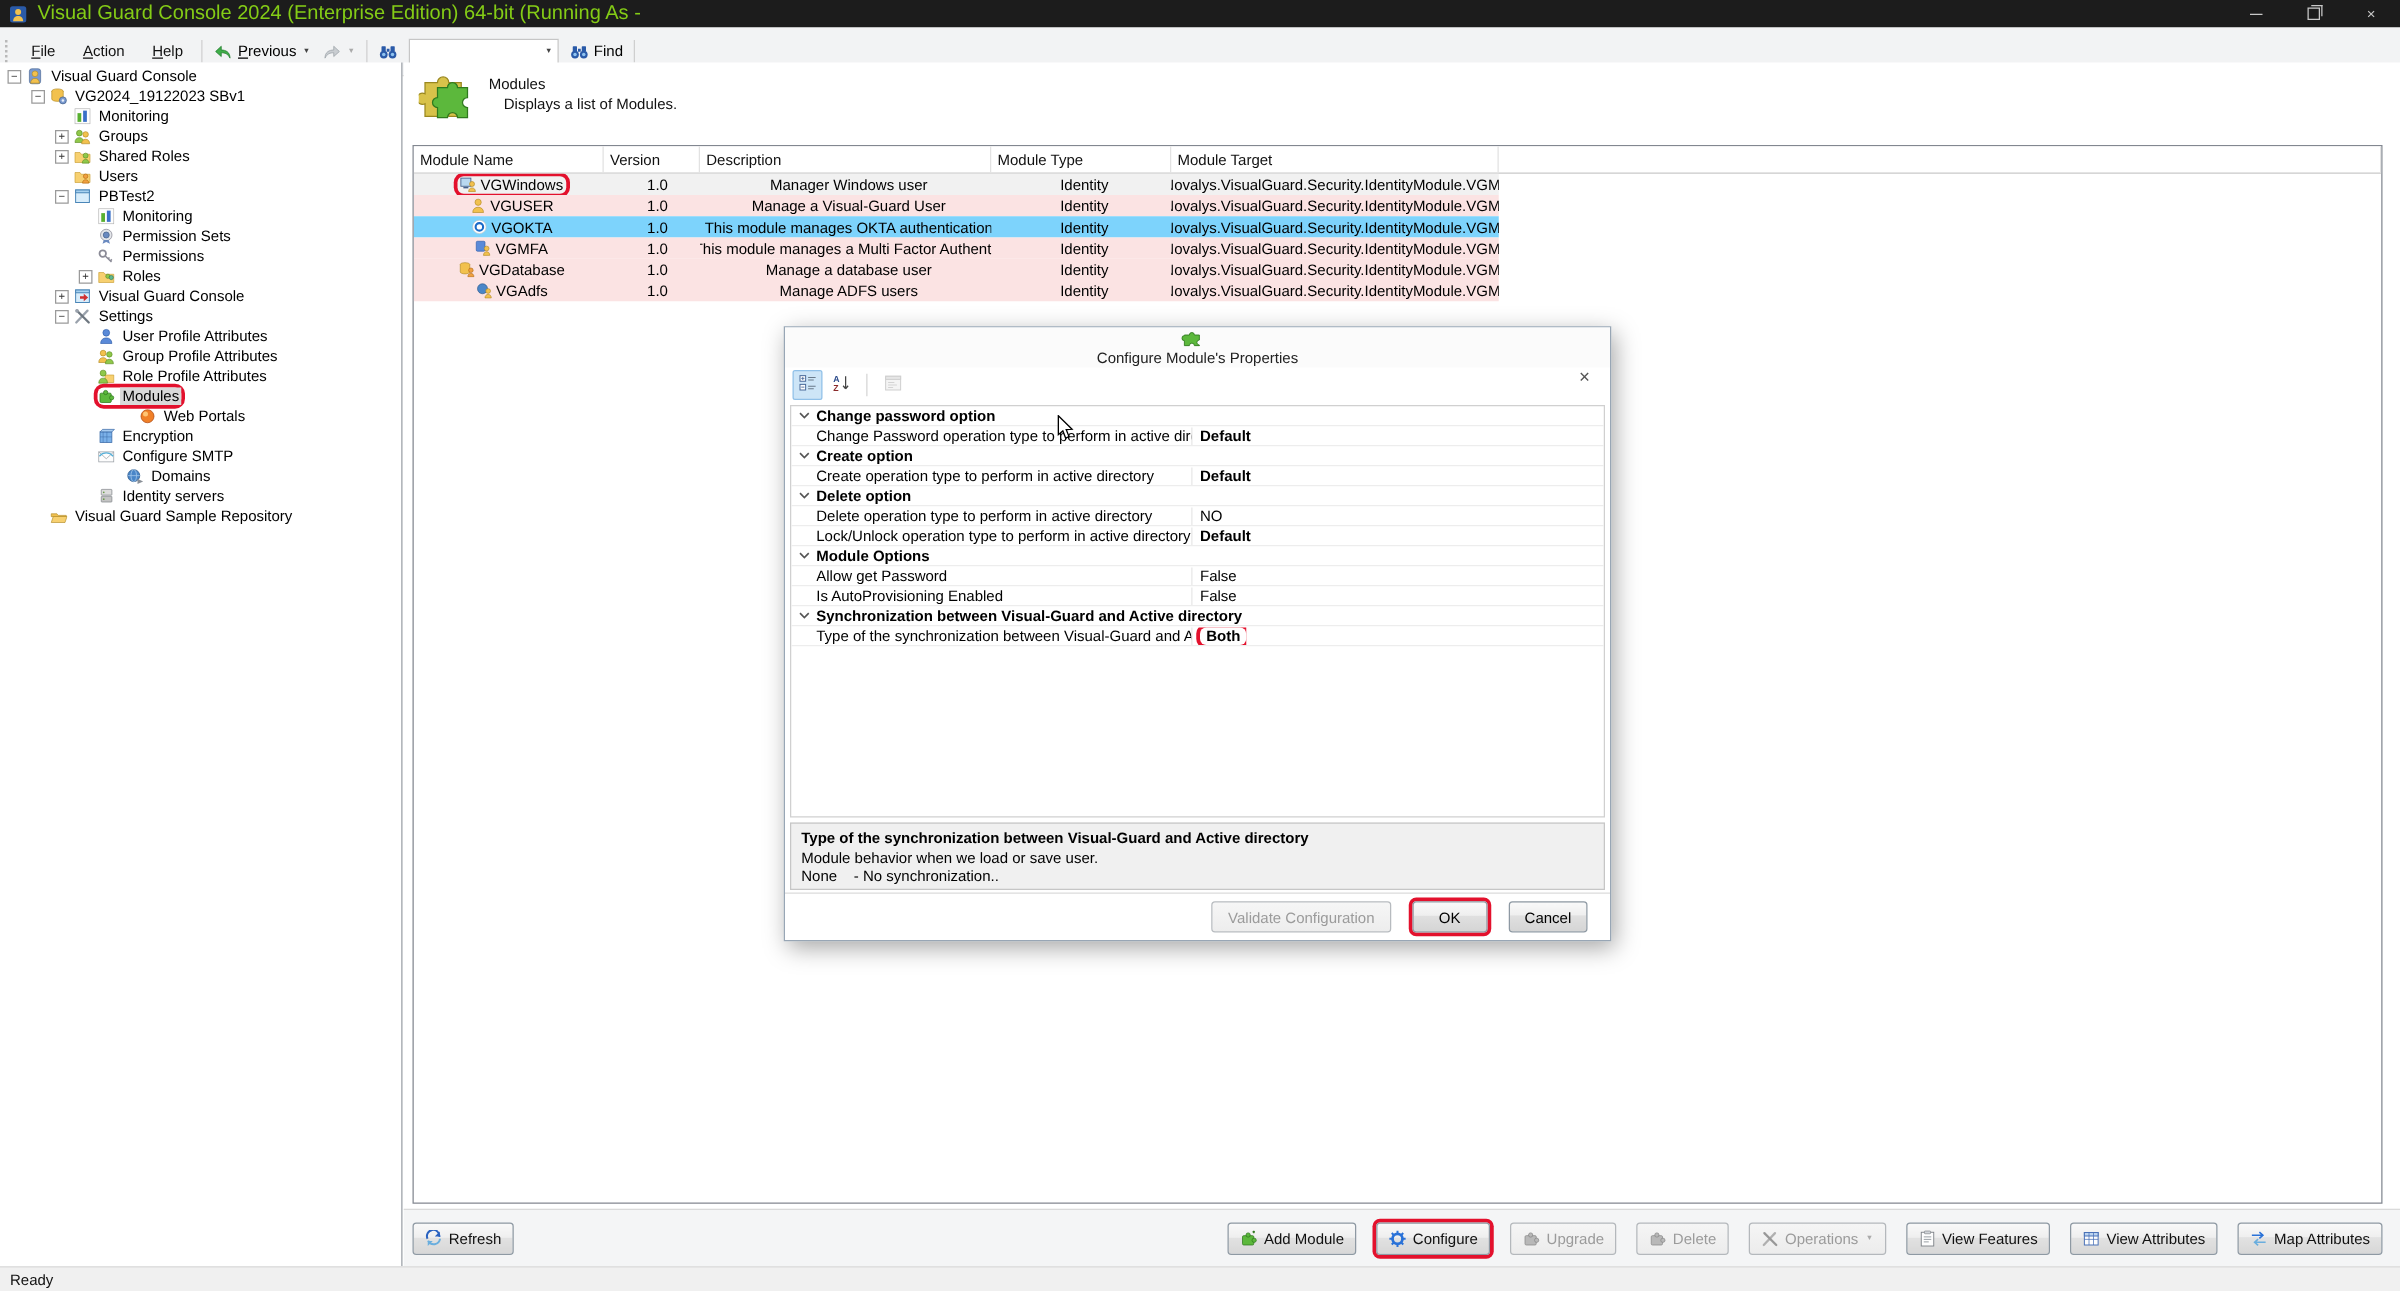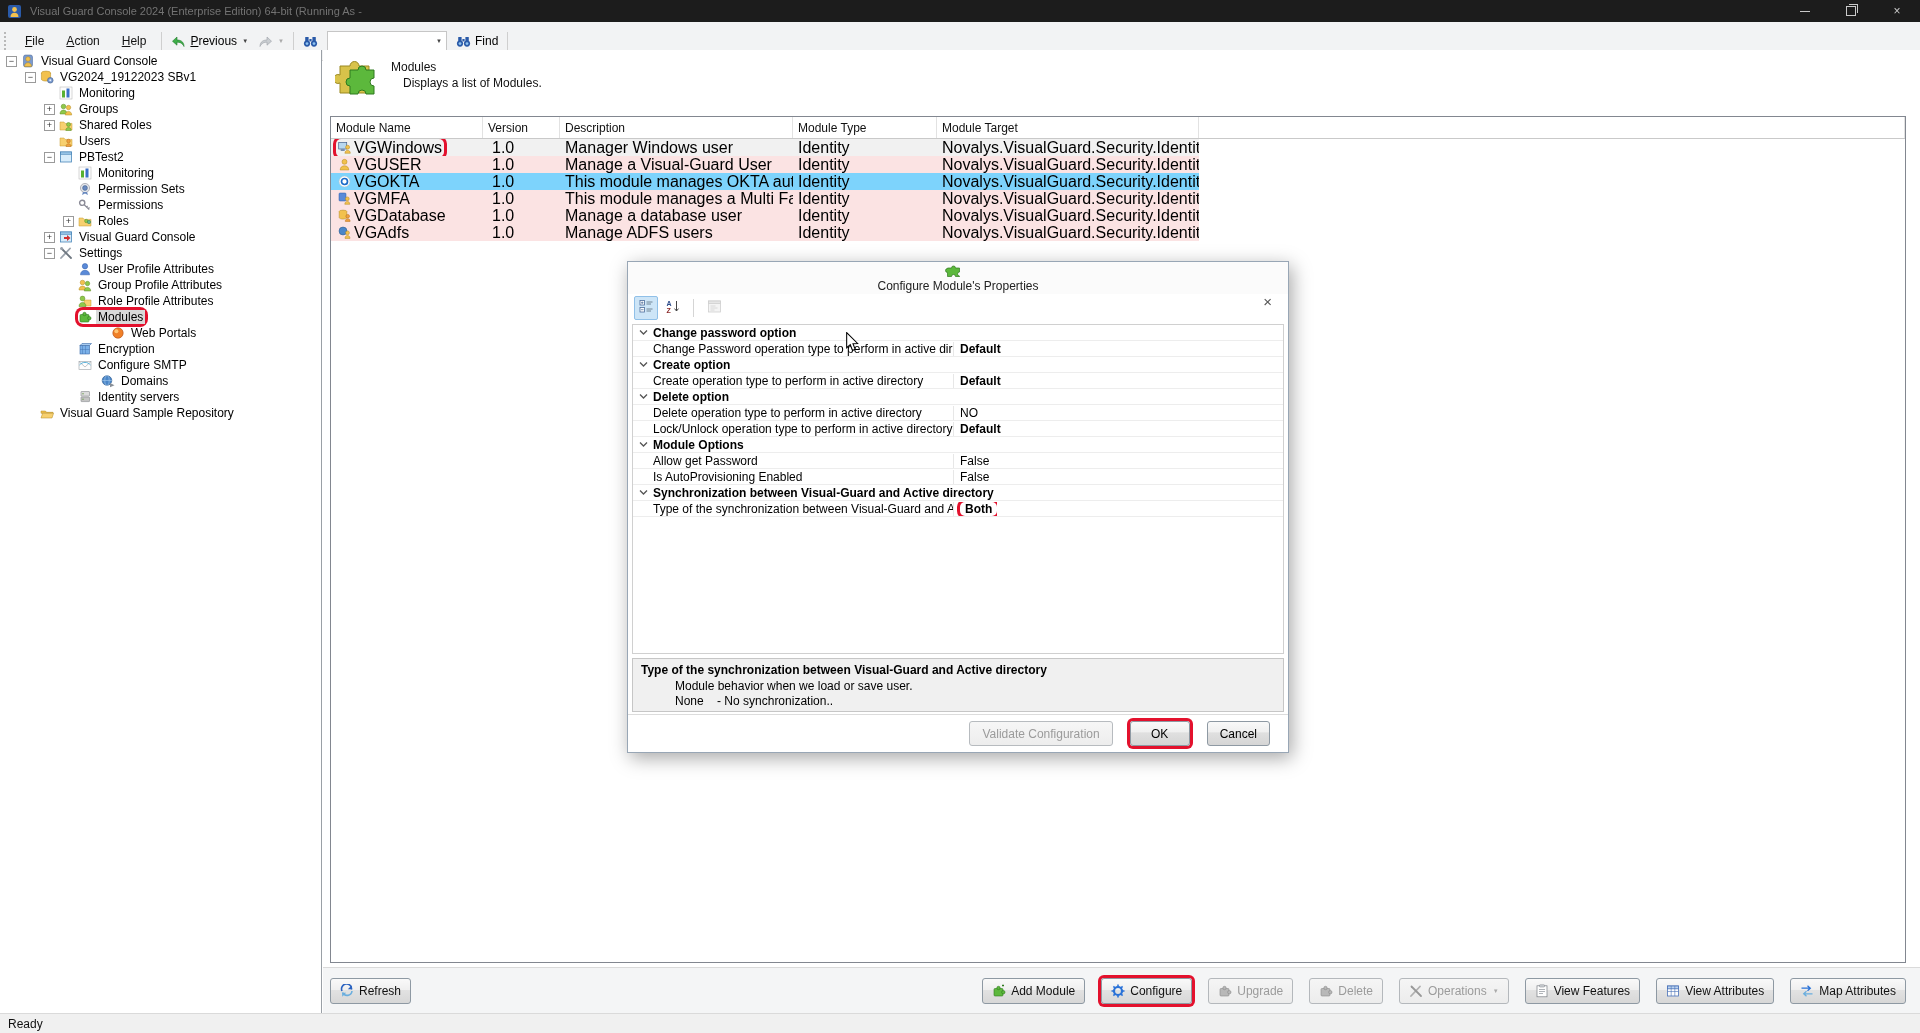--- a/index.html
+++ b/index.html
@@ -2,21 +2,21 @@
 <html><head>
 <meta charset="utf-8">
 <style>
   html,body{margin:0;padding:0;background:#3a3a3a;}
   #app{position:relative;width:1920px;height:1033px;background:#fff;overflow:hidden;
        font-family:"Liberation Sans",sans-serif;font-size:12px;color:#000;}
   
   .titlebar{position:absolute;left:0;top:0;width:1920px;height:22px;background:#1c1c1c;
             display:flex;align-items:center;color:#dcdcdc;}
   .titlebar .app-ic{width:15px;height:15px;margin:0 8px 0 7px;display:inline-flex;}
-  .titlebar .ttl{font-size:11px;color:#737373;white-space:nowrap;}
+  .titlebar .ttl{font-size:16px;color:#84cc16;white-space:nowrap;}
   .win-controls{margin-left:auto;display:flex;height:22px;}
   .win-btn{width:46px;height:22px;display:flex;align-items:center;justify-content:center;color:#c9c9c9;font-size:12px;}
   .glyph-min{width:10px;height:1px;background:#c9c9c9;display:inline-block;}
   .glyph-rst{width:8px;height:8px;border:1px solid #c9c9c9;display:inline-block;position:relative;}
   .glyph-rst:before{content:"";position:absolute;left:2px;top:-3px;width:8px;height:8px;border:1px solid #c9c9c9;border-left:none;border-bottom:none;}
   
   .toolbar{position:absolute;left:0;top:22px;width:1920px;height:39px;background:#f2f3f4;
            border-bottom:1px solid #d9d9d9;display:flex;align-items:center;padding-left:2px;box-sizing:border-box;}
   .grip{width:4px;height:18px;border-left:2px dotted #b9b9b9;margin:0 4px 0 2px;}
   .mi{display:inline-block;padding:3px 11px;font-size:12px;color:#111;}
@@ -49,21 +49,21 @@
   .ph-ic{width:42px;height:42px;}
   .ph-ic svg{width:100%;height:100%;}
   .ph-txt{margin-left:14px;padding-top:6px;}
   .ph-title{font-size:12px;color:#111;}
   .ph-sub{font-size:12px;color:#111;margin-left:12px;margin-top:2px;}
   
   .list-panel{position:absolute;left:7px;top:66px;right:14px;bottom:50px;border:1px solid #828790;background:#fff;overflow:hidden;}
   .lhead{display:grid;grid-template-columns:152px 77px 233px 144px 262px 1fr;height:21px;background:#fff;border-bottom:1px solid #c9c9c9;}
   .lhead .hc{display:flex;align-items:center;padding-left:5px;font-size:12px;color:#111;border-right:1px solid #e2e2e2;overflow:hidden;white-space:nowrap;}
   .lrow{display:grid;grid-template-columns:152px 77px 233px 144px 262px;width:868px;height:17px;}
-  .lrow .c{display:flex;align-items:center;padding-left:5px;font-size:16px;white-space:nowrap;overflow:hidden;}
+  .lrow .c{display:flex;align-items:center;padding-left:5px;font-size:12px;white-space:nowrap;overflow:hidden;justify-content:center;}
   .lrow .c.ver{padding-left:9px;}
   .ric{width:13px;height:13px;flex:none;display:inline-flex;margin-right:3px;}
   .rname{display:inline-flex;align-items:center;padding:0 2px;}
   
   .action-bar{position:absolute;left:0;right:0;bottom:0;height:46px;background:#f4f5f6;border-top:1px solid #dadada;
               display:flex;align-items:center;padding:0 14px 0 7px;box-sizing:border-box;}
   .btn{display:inline-flex;align-items:center;gap:5px;height:26px;padding:0 9px;border:1px solid #8e99a3;border-radius:3px;
        background:linear-gradient(#f9f9f9,#efefef 45%,#e2e2e2 46%,#d7d7d7);font-size:12px;color:#111;white-space:nowrap;}
   .btn.dis{color:#9b9b9b;border-color:#b4b8bc;background:linear-gradient(#f5f5f5,#ececec);}
   .bic{width:14px;height:14px;display:inline-flex;}
@@ -87,21 +87,21 @@
   .prow{height:16px;display:flex;align-items:center;border-bottom:1px solid #ededed;box-sizing:border-box;}
   .prow .gut{width:20px;flex:none;display:flex;align-items:center;justify-content:center;}
   .prow.cat{font-weight:bold;}
   .prow .pname{width:301px;flex:none;padding-right:4px;overflow:hidden;white-space:nowrap;border-right:1px solid #e7e7e7;box-sizing:border-box;}
   .prow .pval{padding-left:6px;white-space:nowrap;overflow:hidden;}
   .prow .pval.b{font-weight:bold;}
   .valring{display:inline-flex;padding:0 5px;}
   .dlg-desc{position:absolute;left:4px;top:396px;width:652px;height:54px;background:#f0f0f0;border:1px solid #c6c6c6;
             box-sizing:border-box;padding:4px 8px;line-height:1.3;}
   .dlg-desc .t{font-weight:bold;}
-  .dlg-desc .l{white-space:pre;margin-left:34px;}
+  .dlg-desc .l{white-space:pre;}
   .dlg-footer{position:absolute;left:0;bottom:0;width:100%;height:38px;border-top:1px solid #dcdcdc;
               display:flex;align-items:center;justify-content:flex-end;gap:17px;padding-right:18px;box-sizing:border-box;}
   .dbtn{min-width:60px;height:25px;display:inline-flex;align-items:center;justify-content:center;padding:0 12px;
         border:1px solid #8e99a3;border-radius:3px;background:linear-gradient(#f9f9f9,#efefef 45%,#e0e0e0 46%,#d5d5d5);font-size:12px;}
   .dbtn.dis{color:#9b9b9b;border-color:#b7bbbf;background:linear-gradient(#f6f6f6,#ededed);}
   .cursor{position:absolute;left:845px;top:332px;z-index:40;pointer-events:none;}
   .chev{width:9px;height:7px;}
 </style>
 </head>
 <body>

